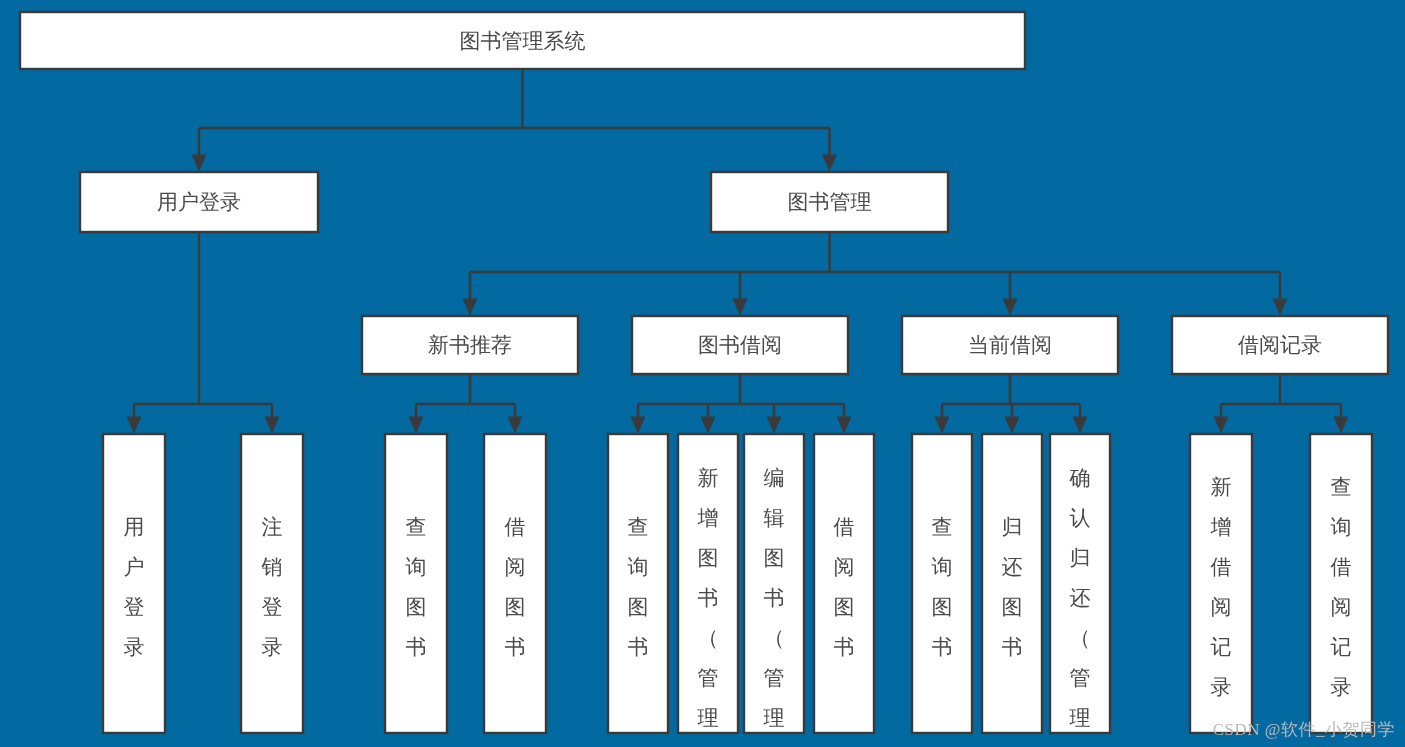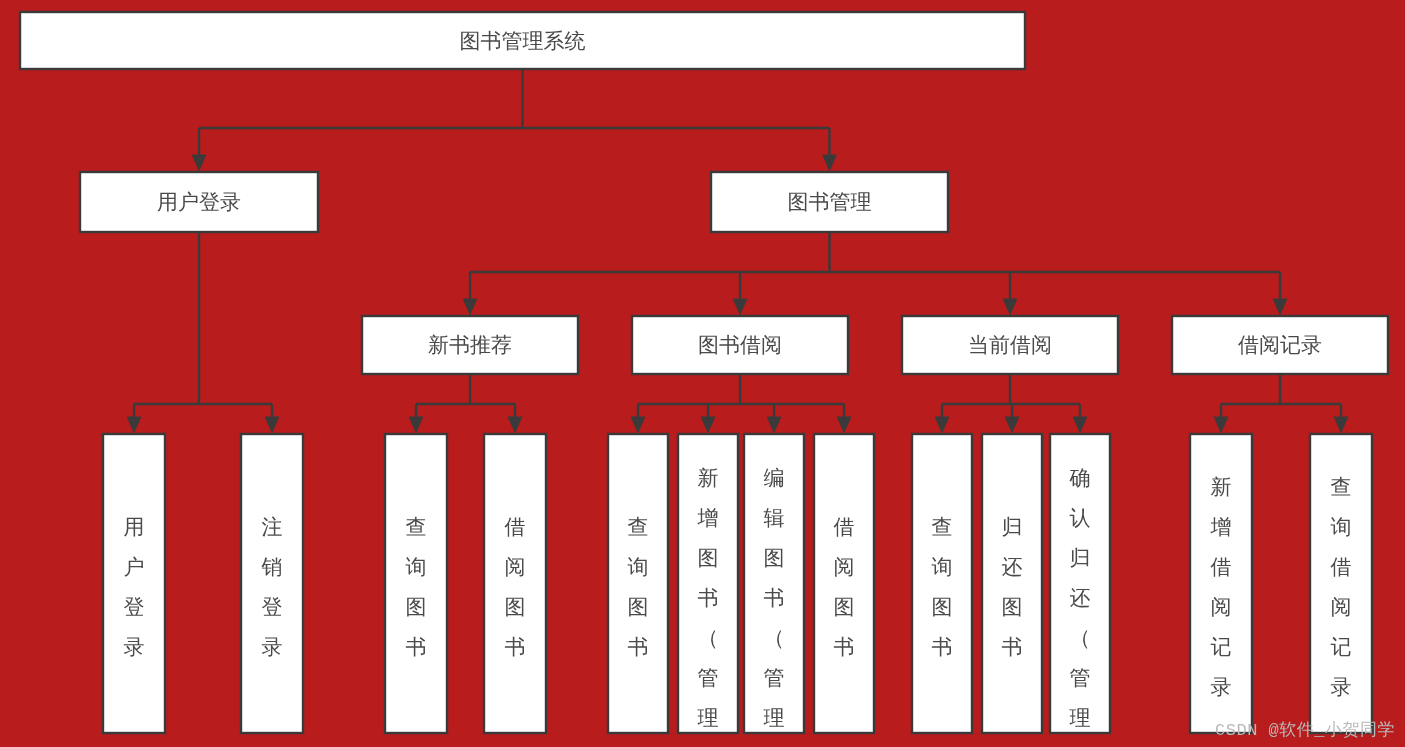--- a/index.html
+++ b/index.html
@@ -8,21 +8,21 @@
     padding: 0;
     background: #ffffff;
   }
   body {
     font-family: "DejaVu Sans", "Liberation Sans", sans-serif;
   }
   #diagram-root {
     position: relative;
     width: 1405px;
     height: 747px;
-    background: #b91c1c;
+    background: #0369a1;
     overflow: hidden;
     text-align: right;
   }
   svg#tree-svg {
     position: absolute;
     left: 0;
     top: 0;
     width: 1405px;
     height: 747px;
   }
@@ -51,21 +51,21 @@
   .node-label-vertical {
     fill: #4a4a4a;
     font-family: "DejaVu Sans", "Liberation Sans", sans-serif;
     font-size: 21px;
     text-anchor: middle;
   }
   .watermark {
     position: absolute;
     right: 10px;
     bottom: 6px;
-    font-family: Liberation Mono, monospace;
+    font-family: Liberation Serif, serif;
     font-size: 17px;
     color: #b9b9b9;
     letter-spacing: 0.5px;
     white-space: nowrap;
     user-select: none;
   }
 </style>
 </head>
 <body>
 

